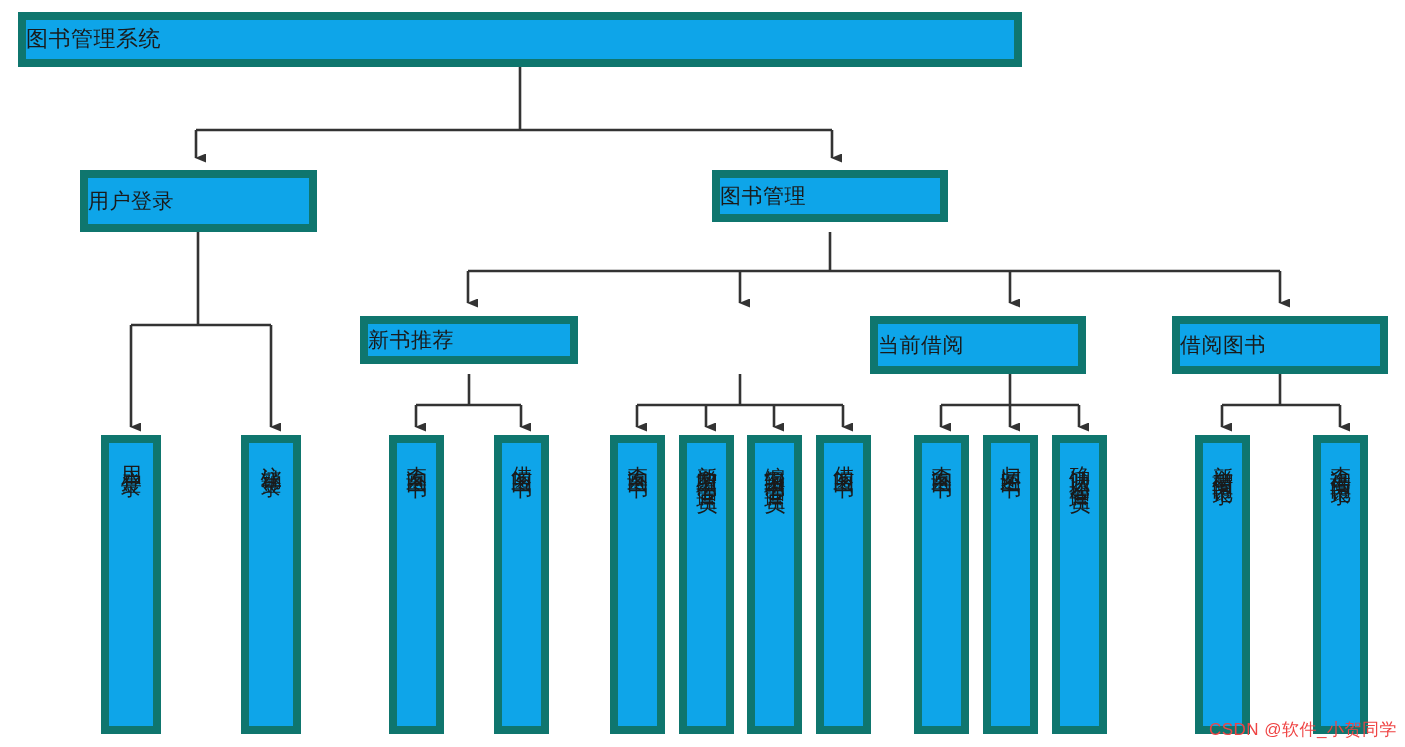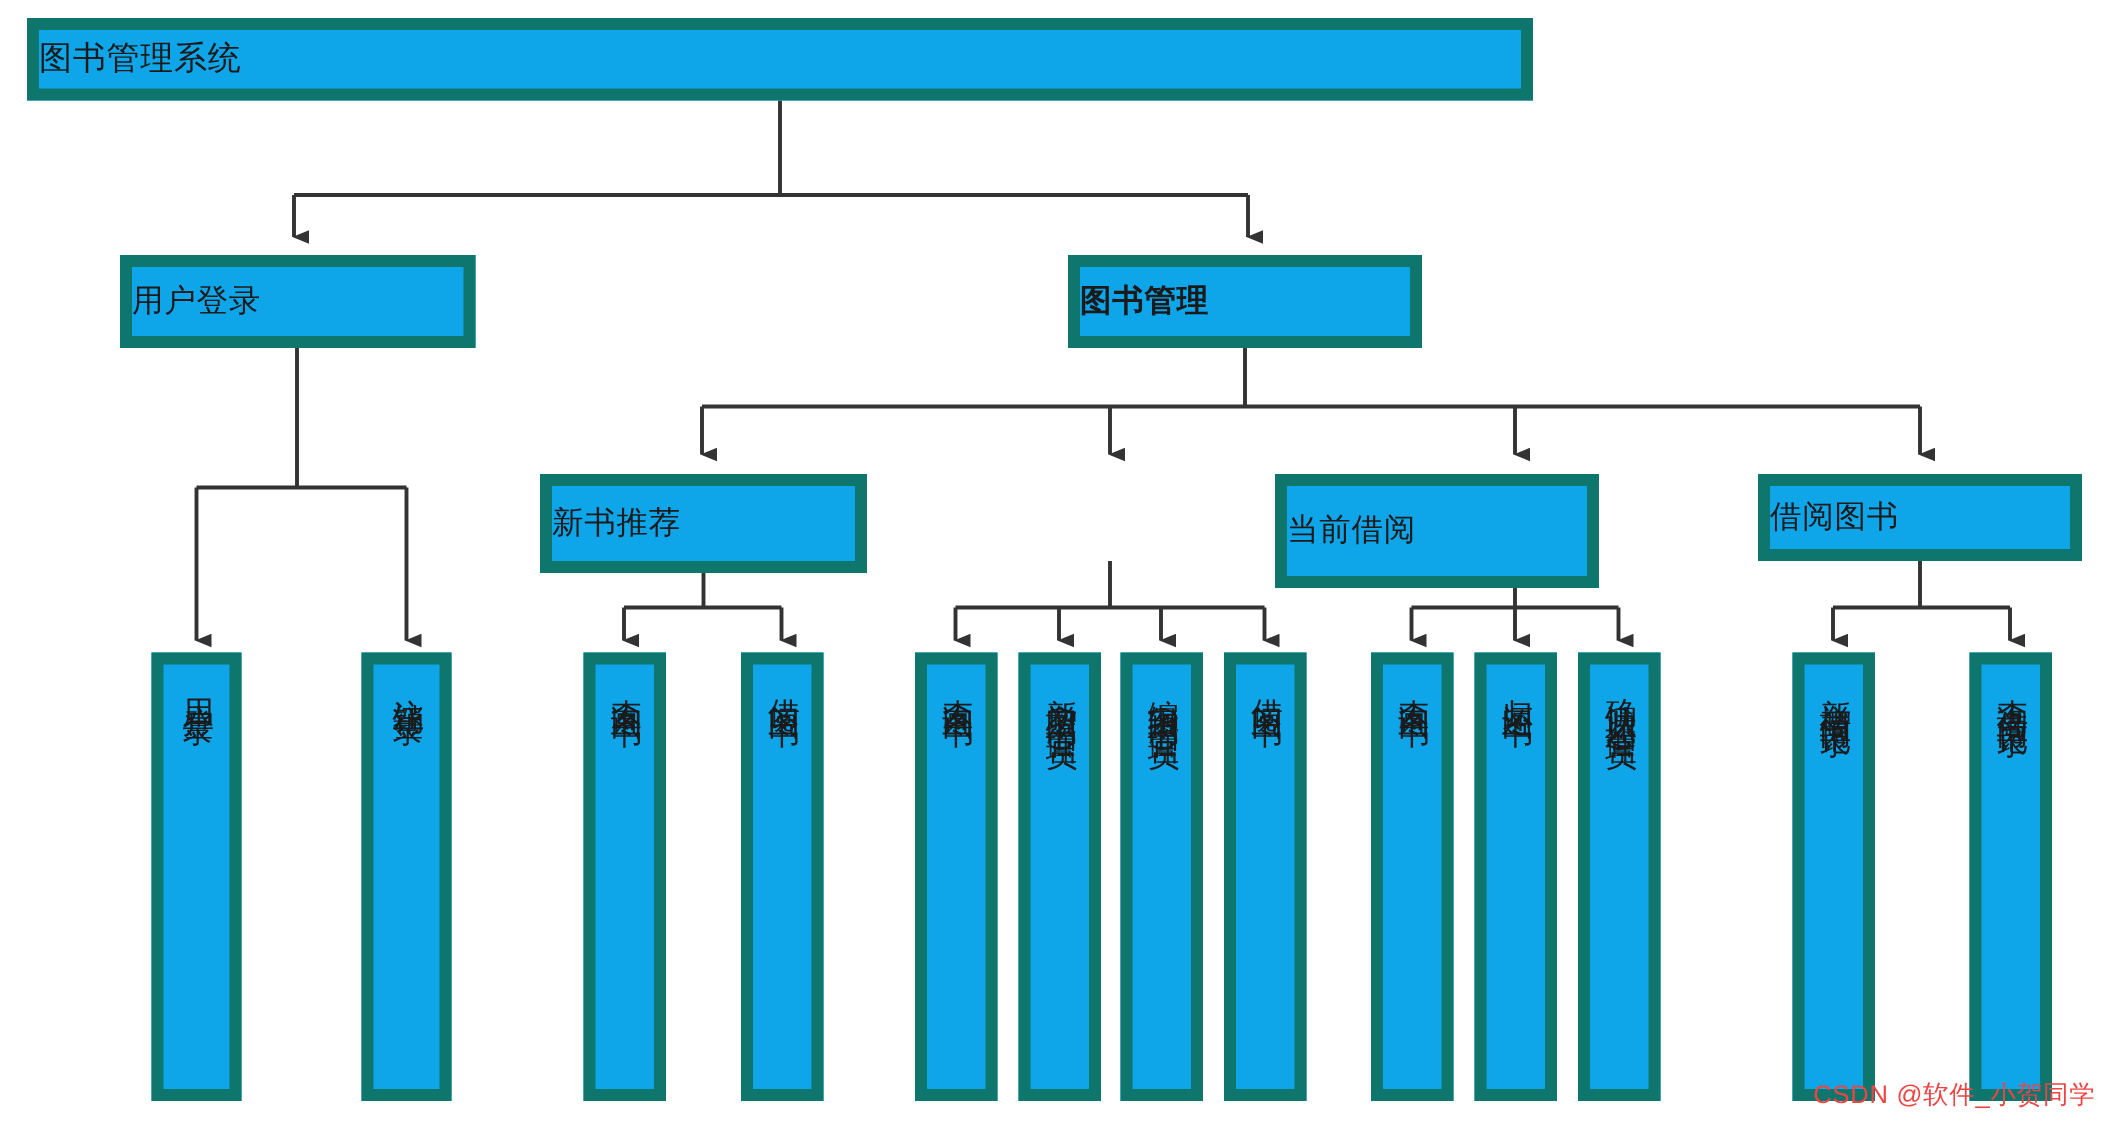--- a/index.html
+++ b/index.html
@@ -125,28 +125,28 @@
     </g>
   </svg>
 
   <div class="node horizontal root" style="left:18px; top:12px; width:1004px; height:55px;">
     <span class="node-label">图书管理系统</span>
   </div>
 
   <div class="node horizontal" style="left:80px; top:170px; width:237px; height:62px;">
     <span class="node-label">用户登录</span>
   </div>
-  <div class="node horizontal" style="left:712px; top:170px; width:236px; height:62px;font-weight:bold;">
+  <div class="node horizontal" style="left:712px; top:170px; width:236px; height:52px;">
     <span class="node-label">图书管理</span>
   </div>
 
-  <div class="node horizontal" style="left:360px; top:316px; width:218px; height:66px;">
+  <div class="node horizontal" style="left:360px; top:316px; width:218px; height:48px;">
     <span class="node-label">新书推荐</span>
   </div>
-  <div class="node horizontal" style="left:850px; top:316px; width:216px; height:76px;">
+  <div class="node horizontal" style="left:870px; top:316px; width:216px; height:58px;">
     <span class="node-label">当前借阅</span>
   </div>
   <div class="node horizontal" style="left:1172px; top:316px; width:216px; height:58px;">
     <span class="node-label">借阅图书</span>
   </div>
 
   <div class="node vertical" style="left:101px; top:435px; width:60px; height:299px;">
     <span class="node-label">用户登录</span>
   </div>
   <div class="node vertical" style="left:241px; top:435px; width:60px; height:299px;">

